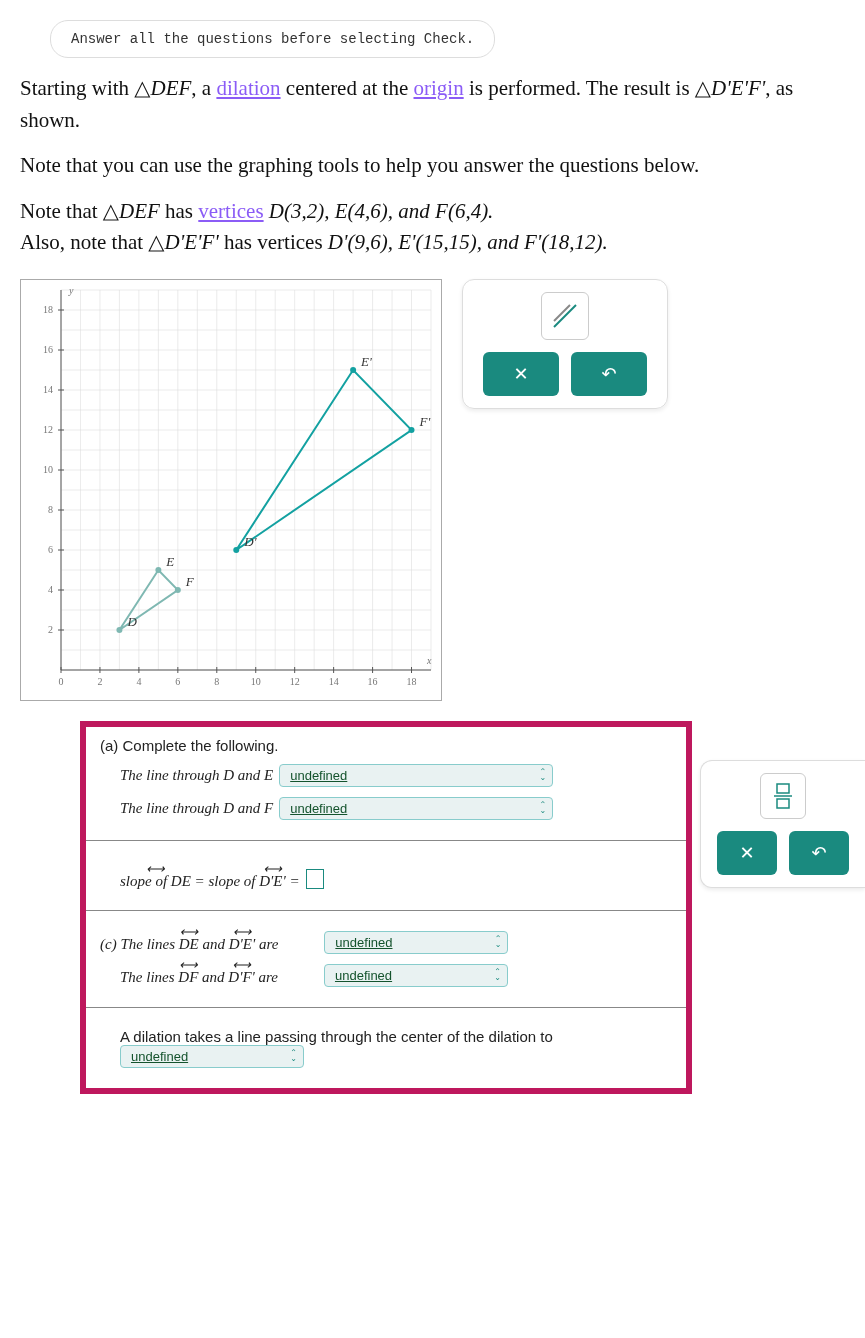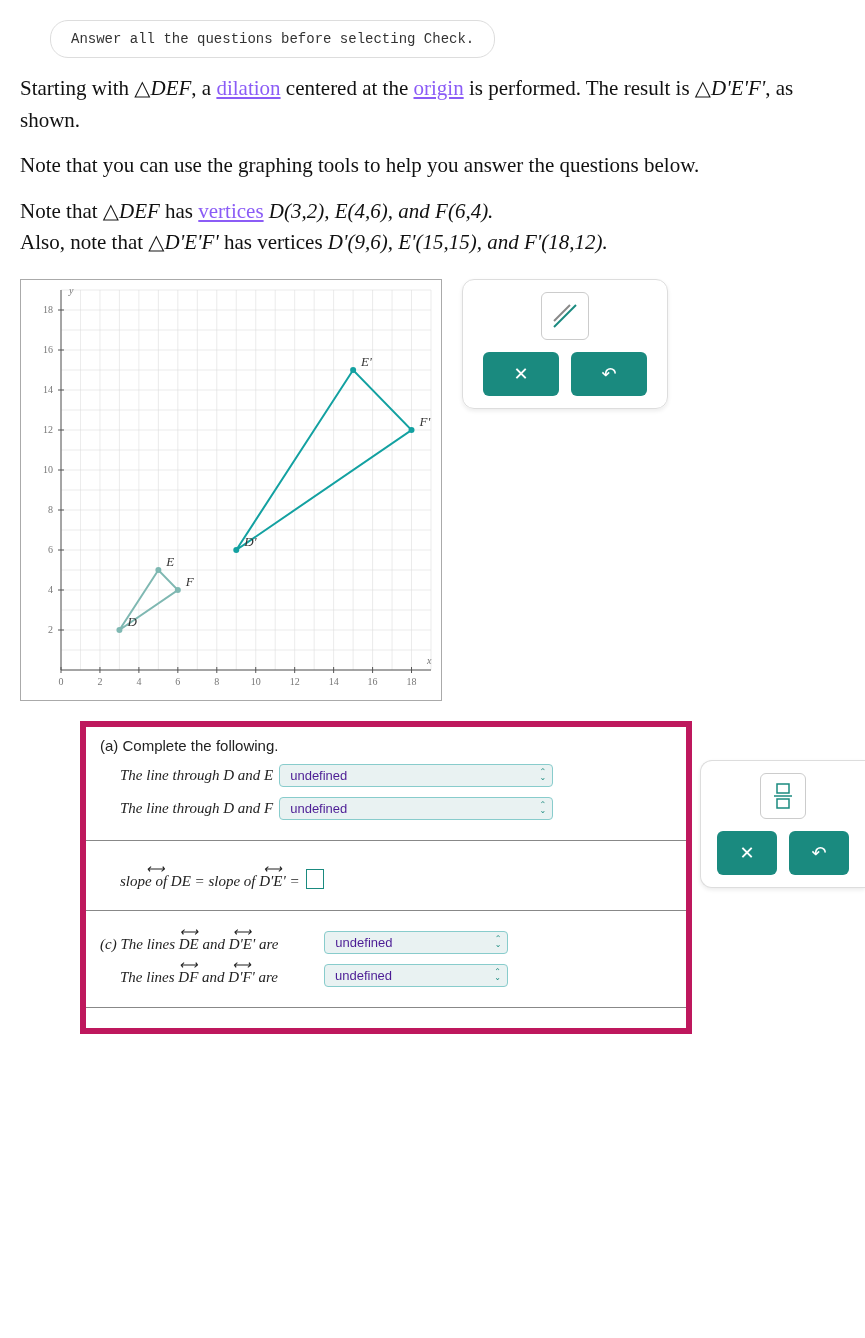--- a/index.html
+++ b/index.html
@@ -54,23 +54,24 @@
     width:600px;
     font-family: Arial, sans-serif;
     font-size:15px;
   }
   .qsection { border-bottom:1px solid #888; padding:10px 14px; }
   .qsection:last-child { border-bottom:none; }
   .qrow { margin:10px 0 10px 20px; display:flex; align-items:center; flex-wrap:wrap; gap:6px;}
   .slope-term { color:#1a8a7f; text-decoration:underline; }
   .dd {
     border:1px solid #8cc; border-radius:4px; background:#e9f2f2;
-    padding:3px 22px 3px 10px; font-size:13px; color:#4c1d95;
+    padding:3px 22px 3px 10px; font-size:13px; color:#14532d;
     position:relative; min-width:60px; display:inline-flex; align-items:center;
     cursor:pointer;
+    text-decoration:underline;
   }
   .dd.wide { min-width:240px; }
   .dd.med { min-width:150px;}
   .dd::after { content:"⌃\A⌄"; white-space:pre; font-size:8px; line-height:6px;
     position:absolute; right:6px; top:50%; transform:translateY(-50%); color:#1a8a7f;}
   .ibox {
     width:16px; height:18px; border:1.5px solid #1a8a7f; background:#fff;
     display:inline-block; vertical-align:middle;
   }
   .dbl-arrow { position:relative; display:inline-block; padding-top:4px;}
@@ -266,18 +267,22 @@
       <span class="mi"><span>(c)  The lines </span><span class="dbl-arrow">DE</span><span> and </span><span class="dbl-arrow">D'E'</span><span> are</span></span>
       <span class="dd med" style="margin-left:40px">undefined</span>
     </div>
     <div class="qrow">
       <span class="mi"><span>The lines </span><span class="dbl-arrow">DF</span><span> and </span><span class="dbl-arrow">D'F'</span><span> are</span></span>
       <span class="dd med" style="margin-left:40px">undefined</span>
     </div>
   </div>
 
   <div class="qsection">
+    <div class="qrow" style="display:block">
+      <span>A dilation takes a line passing through the center of the dilation to</span>
+      <span class="dd med">undefined</span>
+    </div>
   </div>
 
 </div>
 
 
 
 
 </body></html>

